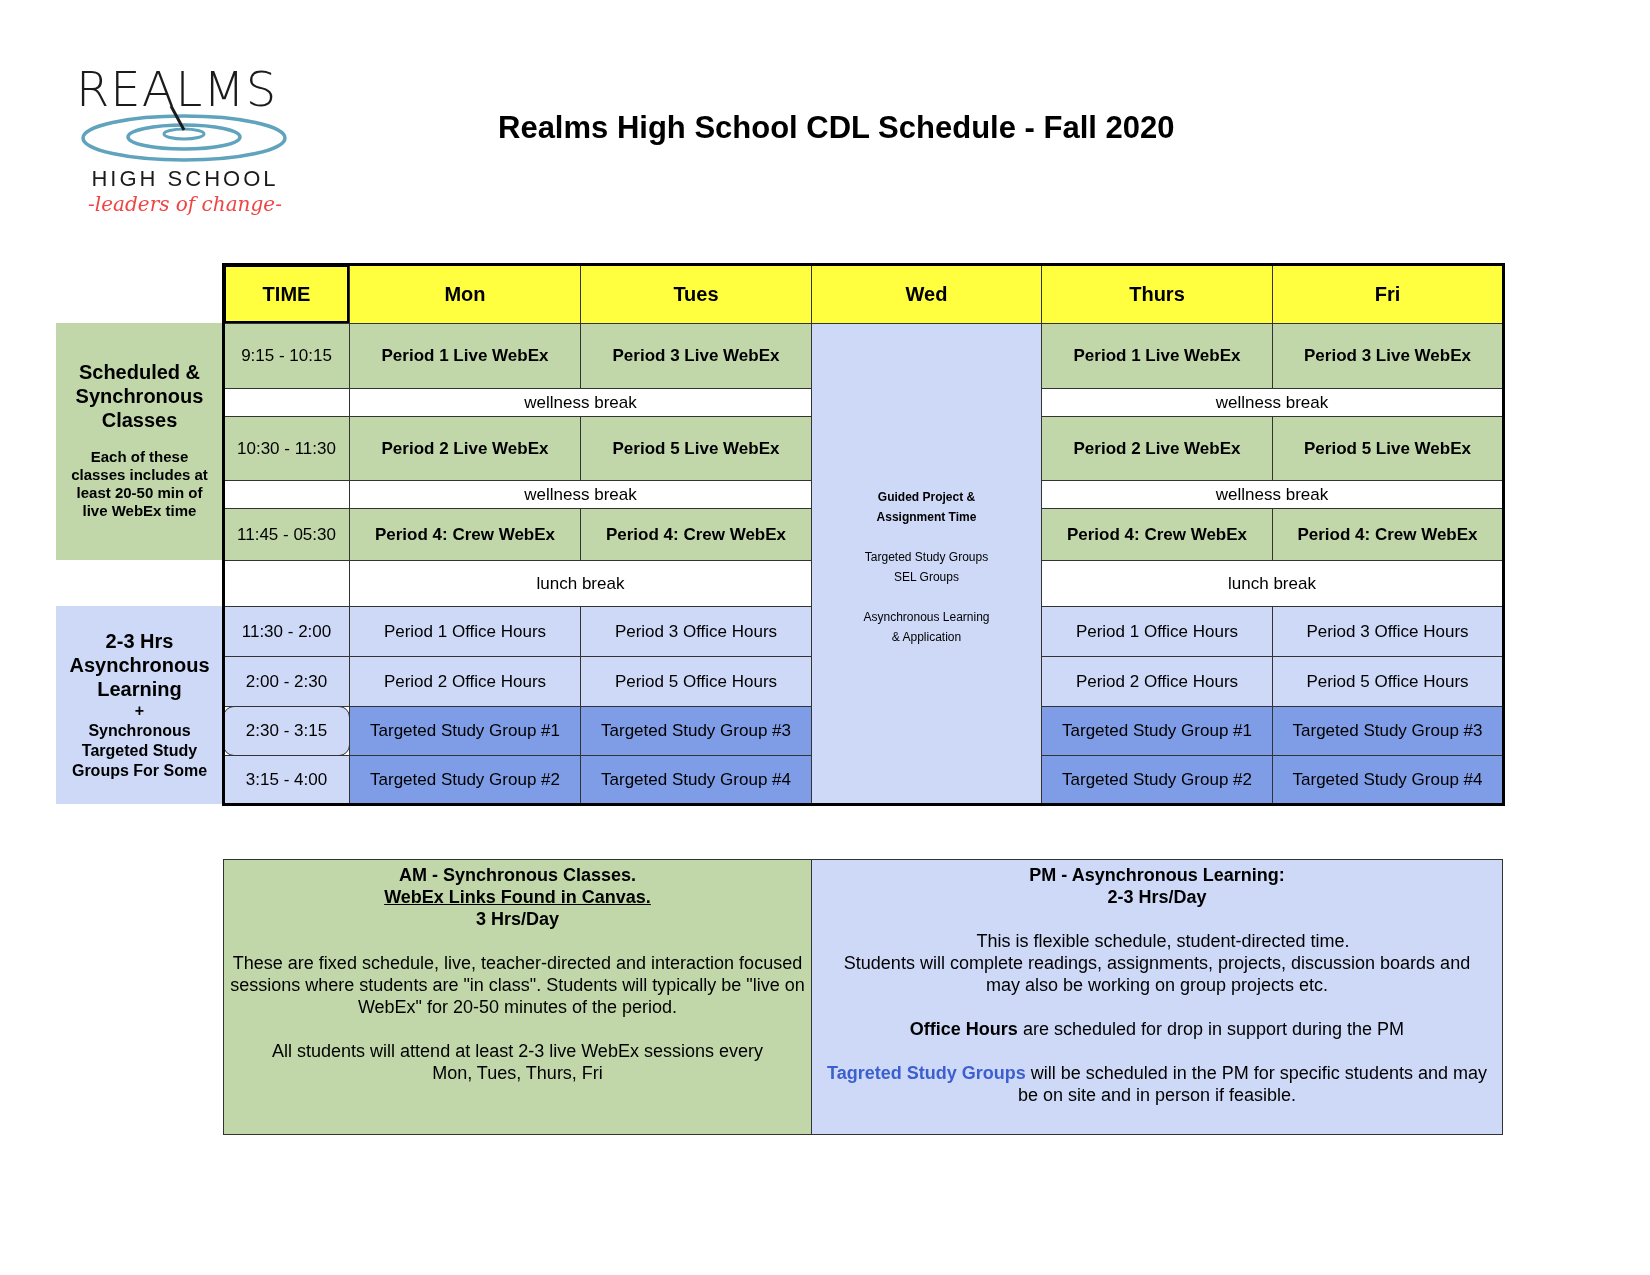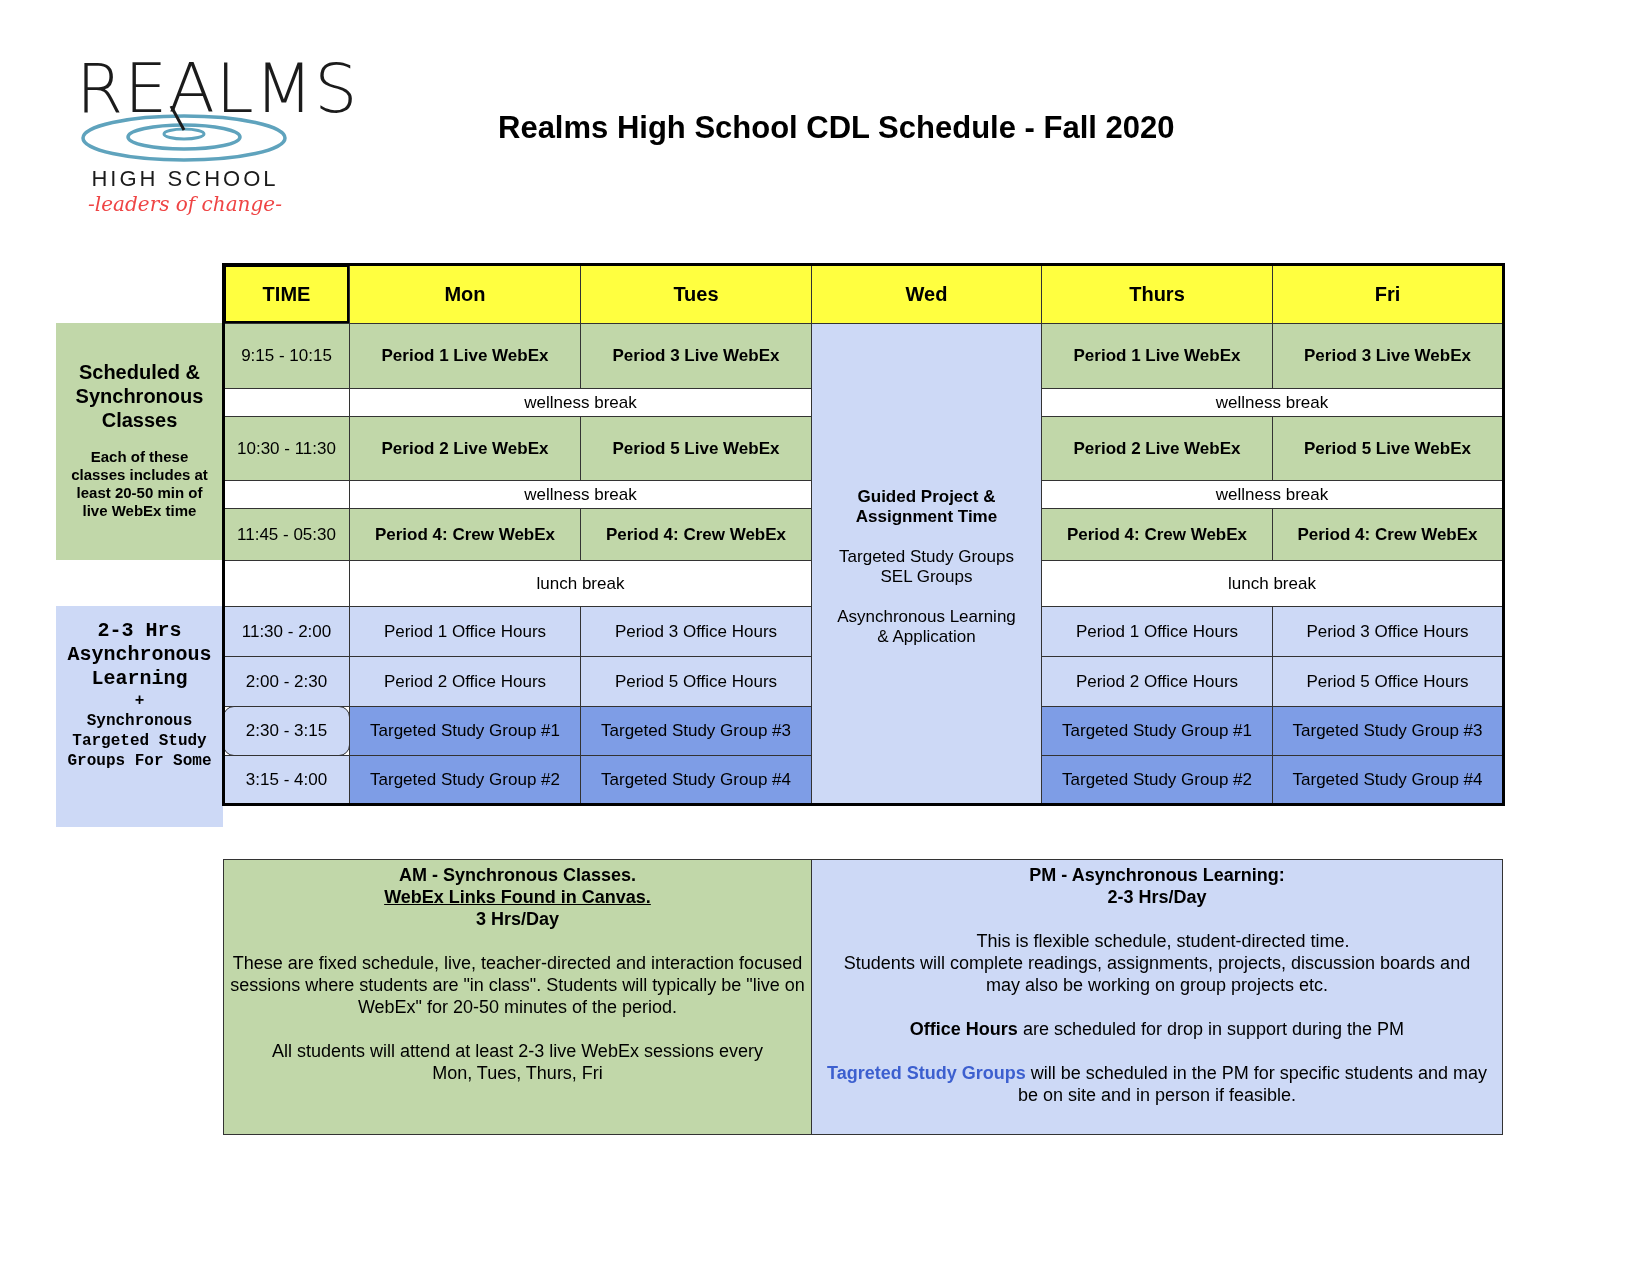--- a/index.html
+++ b/index.html
@@ -14,21 +14,21 @@
   .yellow { background:#ffff40; }
   .white { background:#ffffff; }
   .bold { font-weight:bold; }
   .hdr { font-weight:bold; font-size:20px; }
   .logo-title { font-family:"DejaVu Sans", sans-serif; font-weight:300; letter-spacing:1px; }
 </style>
 </head>
 <body>
 
 <div class="abs" style="left:70px; top:58px; width:230px; height:165px;">
-  <div class="abs logo-title" style="left:6px; top:0; font-size:68px; line-height:62px; color:#1b1b1b;">REALMS</div>
+  <div class="abs logo-title" style="left:6px; top:0; font-size:48px; line-height:62px; color:#1b1b1b;">REALMS</div>
   <svg class="abs" style="left:4px; top:48px;" width="220" height="60" viewBox="0 0 220 60">
     <ellipse cx="110" cy="32" rx="101" ry="22" fill="none" stroke="#5fa3bd" stroke-width="3.5"></ellipse>
     <ellipse cx="110" cy="31" rx="56" ry="12" fill="none" stroke="#5fa3bd" stroke-width="3.5"></ellipse>
     <ellipse cx="110" cy="28" rx="20" ry="5" fill="none" stroke="#5fa3bd" stroke-width="3"></ellipse>
     <line x1="97" y1="0" x2="110" y2="24" stroke="#1b1b1b" stroke-width="3"></line>
   </svg>
   <div class="abs" style="left:10px; top:108px; width:210px; text-align:center; font-size:22px; letter-spacing:3px; color:#1b1b1b;">HIGH SCHOOL</div>
   <div class="abs" style="left:10px; top:134px; width:210px; text-align:center; font-family:'DejaVu Serif', serif; font-style:italic; font-size:20px; color:#ef4444;">-leaders of change-</div>
 </div>
 
@@ -41,21 +41,21 @@
     <div>Classes</div>
   </div>
   <div style="font-weight:bold; font-size:15px; line-height:18px; margin-top:16px;">
     <div>Each of these</div>
     <div>classes includes at</div>
     <div>least 20-50 min of</div>
     <div>live WebEx time</div>
   </div>
 </div>
 
-<div class="abs lblue" style="left:56px; top:606px; width:167px; height:221px; text-align:center; padding-top:13px;font-family:Liberation Mono, monospace;">
+<div class="abs lblue" style="left:56px; top:606px; width:167px; height:198px; text-align:center; padding-top:23px;">
   <div style="font-weight:bold; font-size:20px; line-height:24px;">
     <div>2-3 Hrs</div>
     <div>Asynchronous</div>
     <div>Learning</div>
   </div>
   <div style="font-weight:bold; font-size:16px; line-height:20px;">
     <div>+</div>
     <div>Synchronous</div>
     <div>Targeted Study</div>
     <div>Groups For Some</div>
@@ -118,21 +118,21 @@
   <div class="cell dblue" style="left:580px; top:706px; width:232px; height:50px;">Targeted Study Group #3</div>
   <div class="cell dblue" style="left:1041px; top:706px; width:232px; height:50px;">Targeted Study Group #1</div>
   <div class="cell dblue" style="left:1272px; top:706px; width:231px; height:50px;">Targeted Study Group #3</div>
 
   <div class="cell lblue" style="left:223px; top:755px; width:127px; height:49px;">3:15 - 4:00</div>
   <div class="cell dblue" style="left:349px; top:755px; width:232px; height:49px;">Targeted Study Group #2</div>
   <div class="cell dblue" style="left:580px; top:755px; width:232px; height:49px;">Targeted Study Group #4</div>
   <div class="cell dblue" style="left:1041px; top:755px; width:232px; height:49px;">Targeted Study Group #2</div>
   <div class="cell dblue" style="left:1272px; top:755px; width:231px; height:49px;">Targeted Study Group #4</div>
 
-  <div class="cell lblue" style="left:811px; top:323px; width:231px; height:481px; flex-direction:column; font-size:17px; line-height:20px; padding-top:6px;">
+  <div class="cell lblue" style="left:811px; top:323px; width:231px; height:481px; flex-direction:column; font-size:12px; line-height:20px; padding-top:6px;">
     <div style="font-weight:bold;">
       <div>Guided Project &amp;</div>
       <div>Assignment Time</div>
     </div>
     <div style="margin-top:20px;">
       <div>Targeted Study Groups</div>
       <div>SEL Groups</div>
     </div>
     <div style="margin-top:20px;">
       <div>Asynchronous Learning</div>

